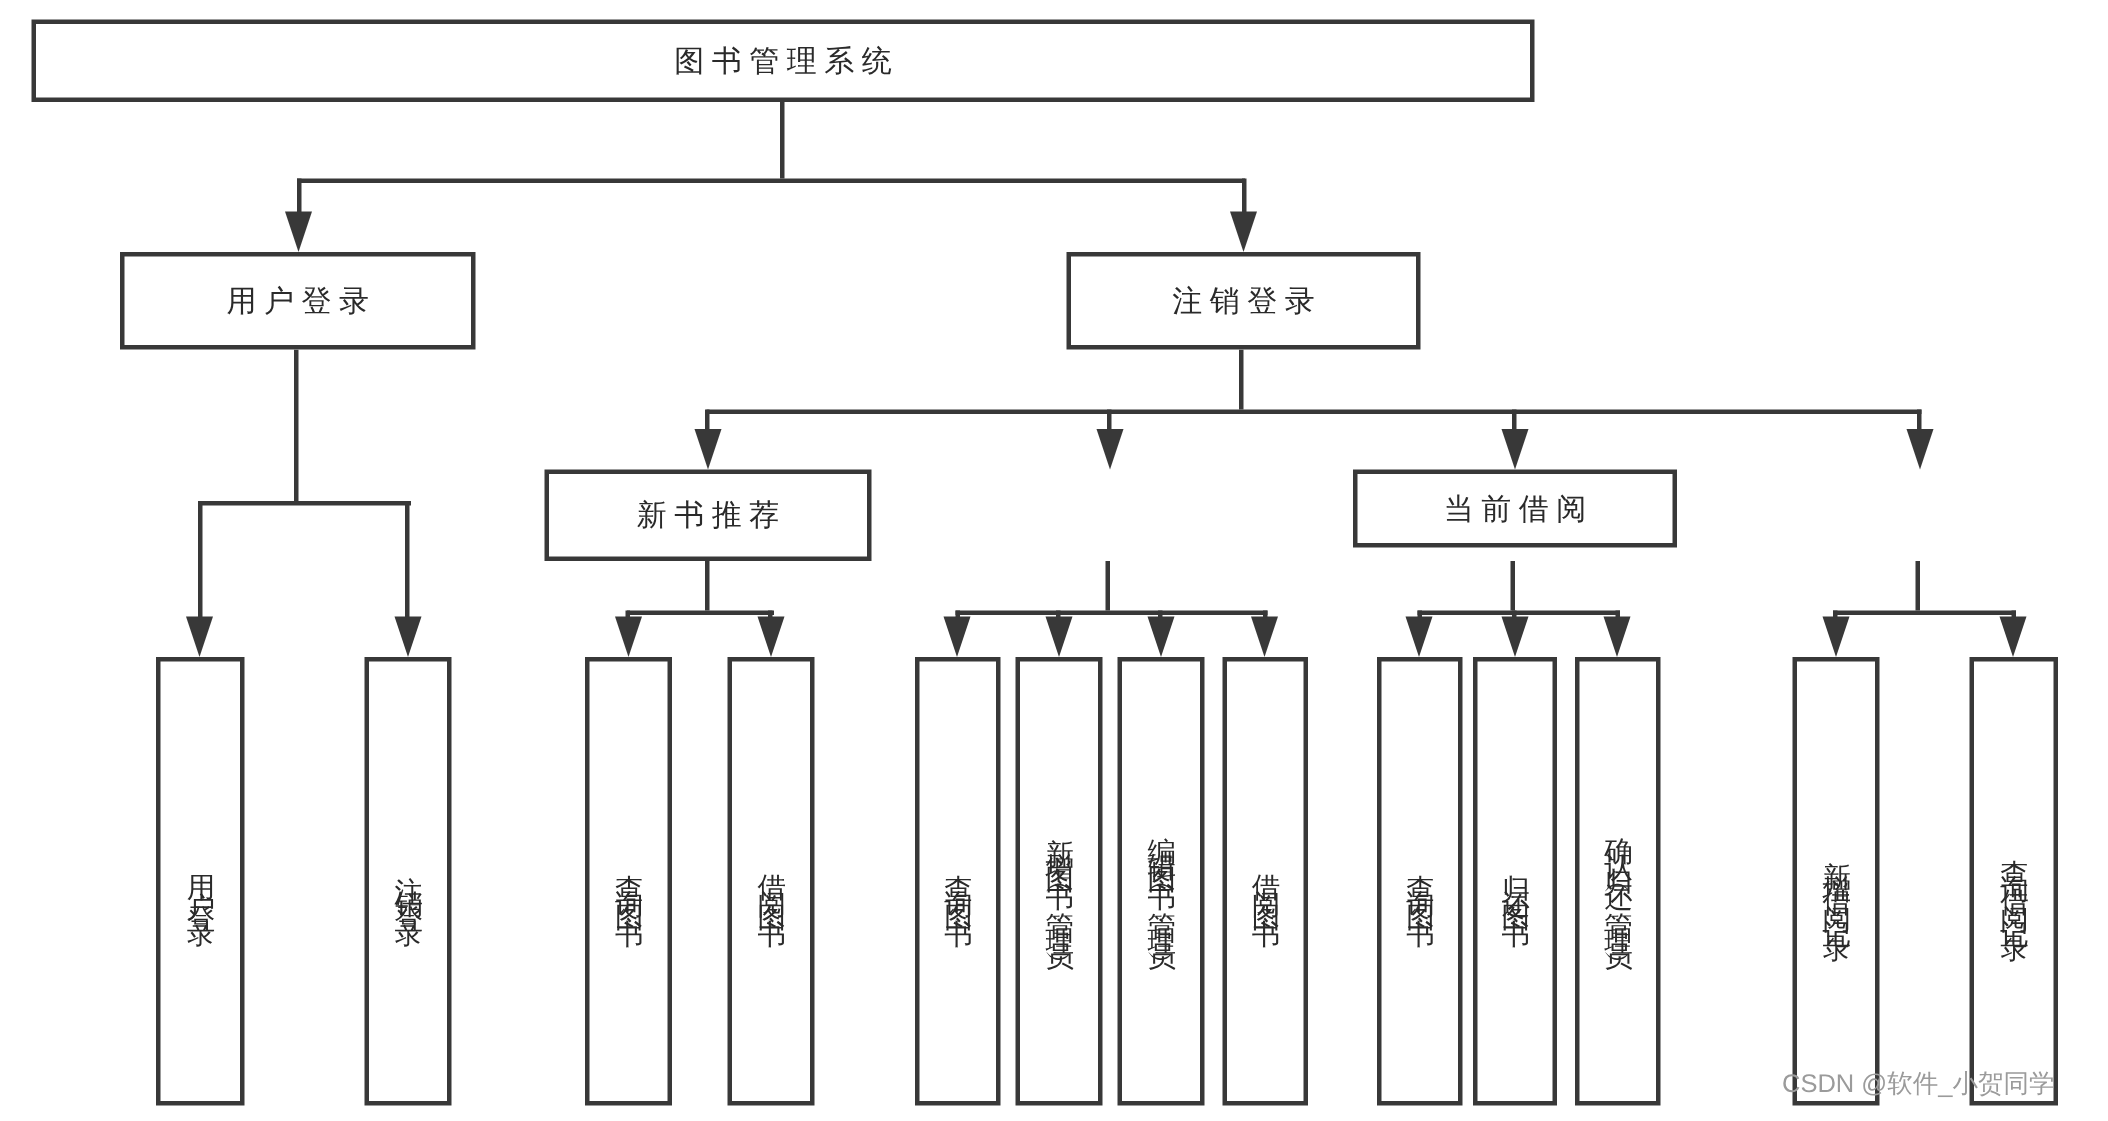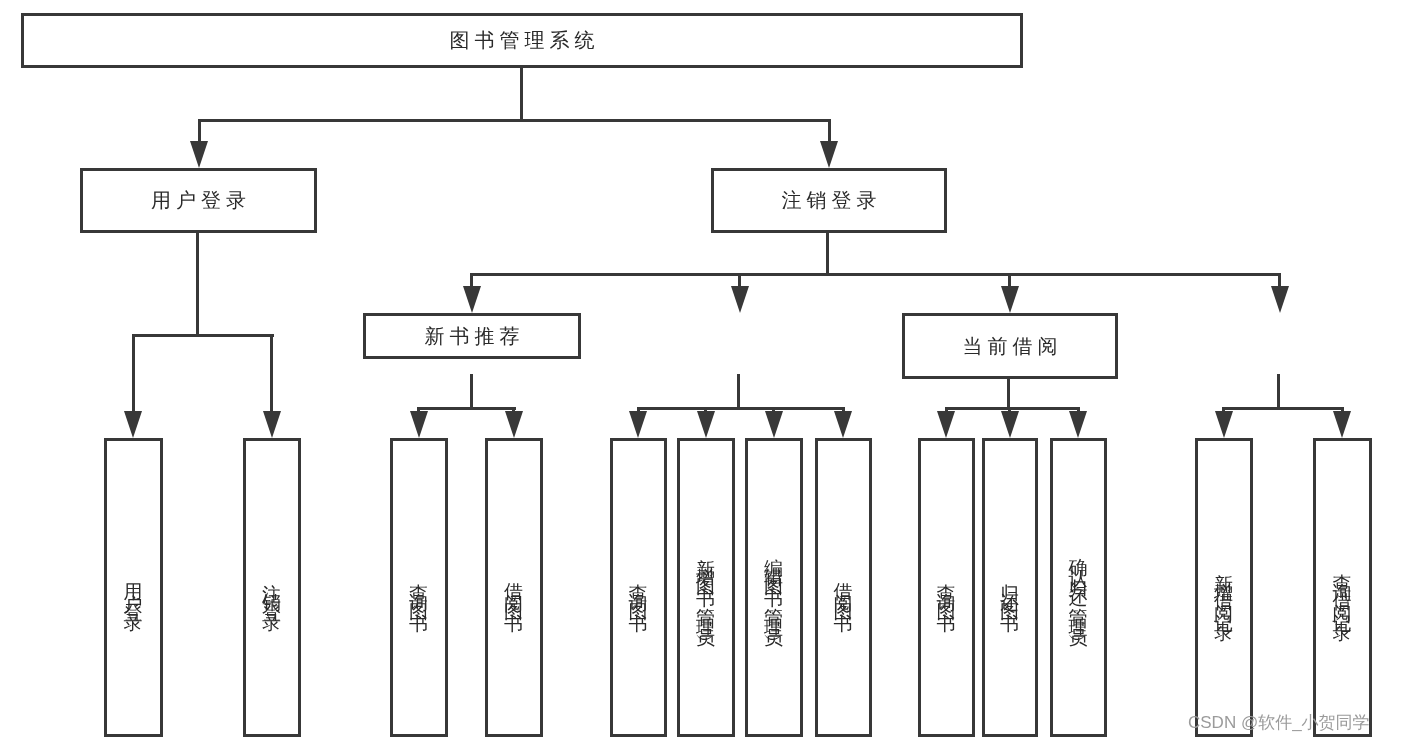--- a/index.html
+++ b/index.html
@@ -67,22 +67,22 @@
 </head>
 <body>
 
 <div class="canvas">
 
   <div class="node hbox" style="left:21px; top:13px; width:1002px; height:55px;">图书管理系统</div>
 
   <div class="node hbox" style="left:80px; top:168px; width:237px; height:65px;">用户登录</div>
   <div class="node hbox" style="left:711px; top:168px; width:236px; height:65px;">注销登录</div>
 
-  <div class="node hbox" style="left:363px; top:313px; width:218px; height:46px;">新书推荐</div>
-  <div class="node hbox" style="left:902px; top:313px; width:216px; height:66px;">当前借阅</div>
+  <div class="node hbox" style="left:363px; top:313px; width:218px; height:61px;">新书推荐</div>
+  <div class="node hbox" style="left:902px; top:313px; width:216px; height:52px;">当前借阅</div>
 
   <div class="node vbox" style="left:104px; width:59px;">
     <span class="vtext">用户登录</span>
   </div>
   <div class="node vbox" style="left:243px; width:58px;">
     <span class="vtext">注销登录</span>
   </div>
 
   <div class="node vbox" style="left:390px; width:58px;">
     <span class="vtext">查询图书</span>

